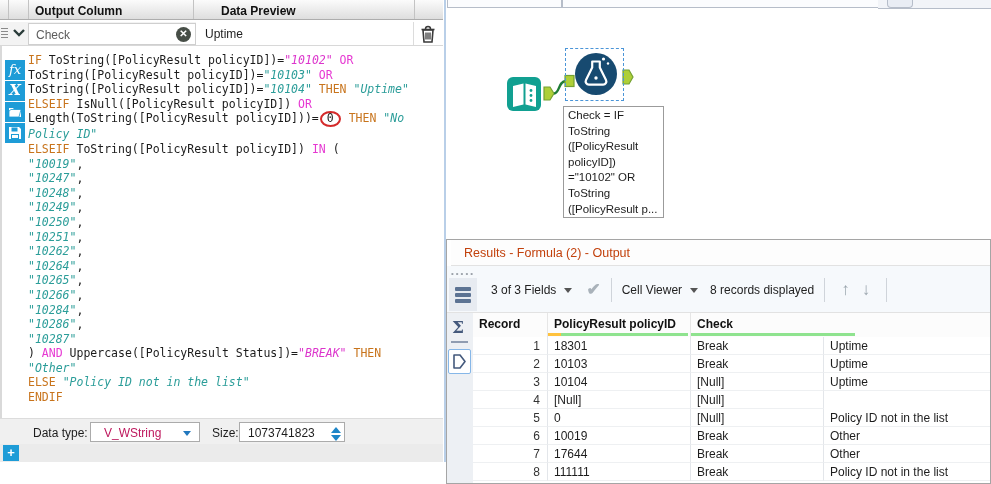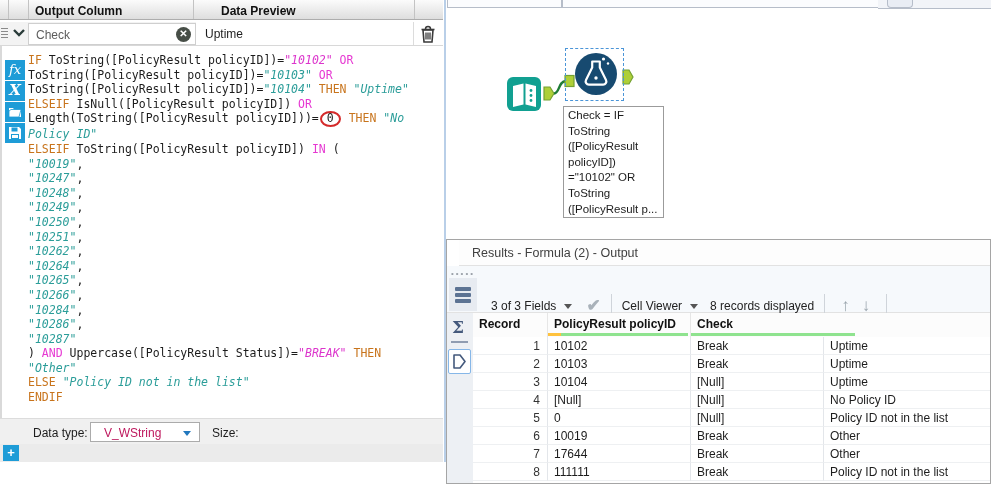--- a/index.html
+++ b/index.html
@@ -68,29 +68,29 @@
 
   
   .top-remnant { border:1px solid #b6bdc9; border-top:none; background:#fbfcfe; }
   .canvas-svg { left:446px; top:0; }
   .sel-rect { left:565px; top:48px; width:59px; height:53px; border:1px dashed #4a95d8; background:transparent; }
   .tooltip { left:563px; top:106px; width:101px; height:112px; background:#fff; border:1px solid #9b9b9b;
     font-size:11.5px; line-height:15.6px; color:#1c1c1c; padding:1px 4px; }
 
   
   .results { left:446px; top:239px; width:545px; height:245px; border:1px solid #a5a5a5; background:#fff; }
-  .res-title { position:absolute; left:12px; top:0; right:0; height:26px; background:#fdfdfd; border-bottom:1px solid #e2e2e2;
-    color:#404040; font-size:12.5px; padding:6px 0 0 13px; }
+  .res-title { position:absolute; left:4px; top:0; right:0; height:26px; background:#fdfdfd; border-bottom:1px solid #e2e2e2;
+    color:#c2410c; font-size:12.5px; padding:6px 0 0 13px; }
   .res-toolbar { position:absolute; left:0; top:26px; right:0; height:47px; background:#f6f9fc; border-bottom:1px solid #e2e2e2;
     font-size:12px; color:#222; }
   .tb-dots { position:absolute; left:4px; top:3px; color:#9aa0a8; font-size:8px; letter-spacing:2px; }
   .tb-stack { position:absolute; left:2px; top:12px; width:28px; height:33px; background:#e7ebf1;
     display:flex; flex-direction:column; justify-content:center; align-items:center; gap:2px; }
   .tb-stack i { display:block; width:16px; height:4px; background:#5C7393; border-radius:1px; }
-  .tb-row { position:absolute; left:44px; top:16px; height:47px; display:flex; align-items:center; }
+  .tb-row { position:absolute; left:44px; top:0; height:47px; display:flex; align-items:center; }
   .tb-sep { width:1px; height:24px; background:#cfd4da; margin:0 10px; }
   .tb-caret { width:0; height:0; border-left:4px solid transparent; border-right:4px solid transparent;
     border-top:5px solid #555; margin:2px 0 0 8px; }
   .tb-check { color:#a9b2ba; font-size:17px; font-weight:bold; margin-left:14px; }
   .tb-arrow { color:#9aa5ad; font-size:17px; margin:0 6px; }
 
   .res-strip { position:absolute; left:0; top:73px; width:26px; bottom:0; background:#edf0f4; }
   .sigma { position:absolute; left:5px; top:4px; color:#44597C; font-size:17px; font-weight:bold; font-family:"DejaVu Serif",serif; }
   .sigma-bar { position:absolute; left:4px; top:28px; width:17px; height:2px; background:#44597C; opacity:.55; }
   .dicon-box { position:absolute; left:1px; top:36px; width:23px; height:25px; background:#fff; border:1px solid #86b7e8; border-radius:2px; }
@@ -164,20 +164,27 @@
   <div class="code" id="code-area"><div><span class="kw">IF </span><span class="">ToString([PolicyResult policyID])=</span><span class="ms">"10102"</span><span class=""> </span><span class="op">OR</span></div><div><span class="">ToString([PolicyResult policyID])=</span><span class="s">"10103"</span><span class=""> </span><span class="op">OR</span></div><div><span class="">ToString([PolicyResult policyID])=</span><span class="s">"10104"</span><span class=""> </span><span class="kw">THEN</span><span class=""> </span><span class="s">"Uptime"</span></div><div><span class="kw">ELSEIF</span><span class=""> IsNull([PolicyResult policyID]) </span><span class="op">OR</span></div><div><span class="">Length(ToString([PolicyResult policyID]))=</span><span class="circ">0</span><span class=""> </span><span class="kw">THEN</span><span class=""> </span><span class="s">"No</span></div><div><span class="s">Policy ID"</span></div><div><span class="kw">ELSEIF</span><span class=""> ToString([PolicyResult policyID]) </span><span class="op">IN</span><span class=""> (</span></div><div><span class="s">"10019"</span><span class="">,</span></div><div><span class="s">"10247"</span><span class="">,</span></div><div><span class="s">"10248"</span><span class="">,</span></div><div><span class="s">"10249"</span><span class="">,</span></div><div><span class="s">"10250"</span><span class="">,</span></div><div><span class="s">"10251"</span><span class="">,</span></div><div><span class="s">"10262"</span><span class="">,</span></div><div><span class="s">"10264"</span><span class="">,</span></div><div><span class="s">"10265"</span><span class="">,</span></div><div><span class="s">"10266"</span><span class="">,</span></div><div><span class="s">"10284"</span><span class="">,</span></div><div><span class="s">"10286"</span><span class="">,</span></div><div><span class="s">"10287"</span></div><div><span class="">) </span><span class="op">AND</span><span class=""> Uppercase([PolicyResult Status])=</span><span class="ms">"BREAK"</span><span class=""> </span><span class="kw">THEN</span></div><div><span class="s">"Other"</span></div><div><span class="kw">ELSE</span><span class=""> </span><span class="s">"Policy ID not in the list"</span></div><div><span class="kw">ENDIF</span></div></div>
 </div>
 
 <div class="abs lp-footer">
   <span class="lbl-dt">Data type:</span>
   <div class="dd-box">
     <span class="val">V_WString</span>
     <span class="caret"></span>
   </div>
   <span class="lbl-size">Size:</span>
+  <div class="spin-box">
+    <span class="val">1073741823</span>
+    <span class="spin">
+        <div class="up"></div>
+        <div class="dn"></div>
+      </span>
+  </div>
 </div>
 
 <div class="abs lp-addrow">
   <div class="add-btn">+</div>
 </div>
 
 <div class="abs splitter"></div>
 
 <div class="abs top-remnant" style="left:447px; top:0; width:115px; height:8px;"></div>
 <div class="abs top-remnant" style="left:562px; top:0; width:318px; height:8px;"></div>
@@ -261,41 +268,40 @@
 
   <div class="res-table">
     <div class="rt-header" id="rt-header">
         <div class="hc w0">Record</div>
         <div class="hc w1">PolicyResult policyID<div class="uline u-og13"></div></div>
         <div class="hc w3">Check<div class="uline u-grn"></div></div>
       </div>
     <div id="rt-body">
         <div class="rt-row">
           <div class="c w0 rec">1</div>
-          <div class="c w1">10102</div>
+          <div class="c w1">18301</div>
           <div class="c w2">Break</div>
           <div class="c w3">Uptime</div>
         </div>
         <div class="rt-row">
           <div class="c w0 rec">2</div>
           <div class="c w1">10103</div>
           <div class="c w2">Break</div>
           <div class="c w3">Uptime</div>
         </div>
         <div class="rt-row">
           <div class="c w0 rec">3</div>
           <div class="c w1">10104</div>
           <div class="c w2 nullv">[Null]</div>
           <div class="c w3">Uptime</div>
         </div>
         <div class="rt-row">
           <div class="c w0 rec">4</div>
           <div class="c w1 nullv">[Null]</div>
           <div class="c w2 nullv">[Null]</div>
-          <div class="c w3">No Policy ID</div>
         </div>
         <div class="rt-row">
           <div class="c w0 rec">5</div>
           <div class="c w1">0</div>
           <div class="c w2 nullv">[Null]</div>
           <div class="c w3">Policy ID not in the list</div>
         </div>
         <div class="rt-row">
           <div class="c w0 rec">6</div>
           <div class="c w1">10019</div>

